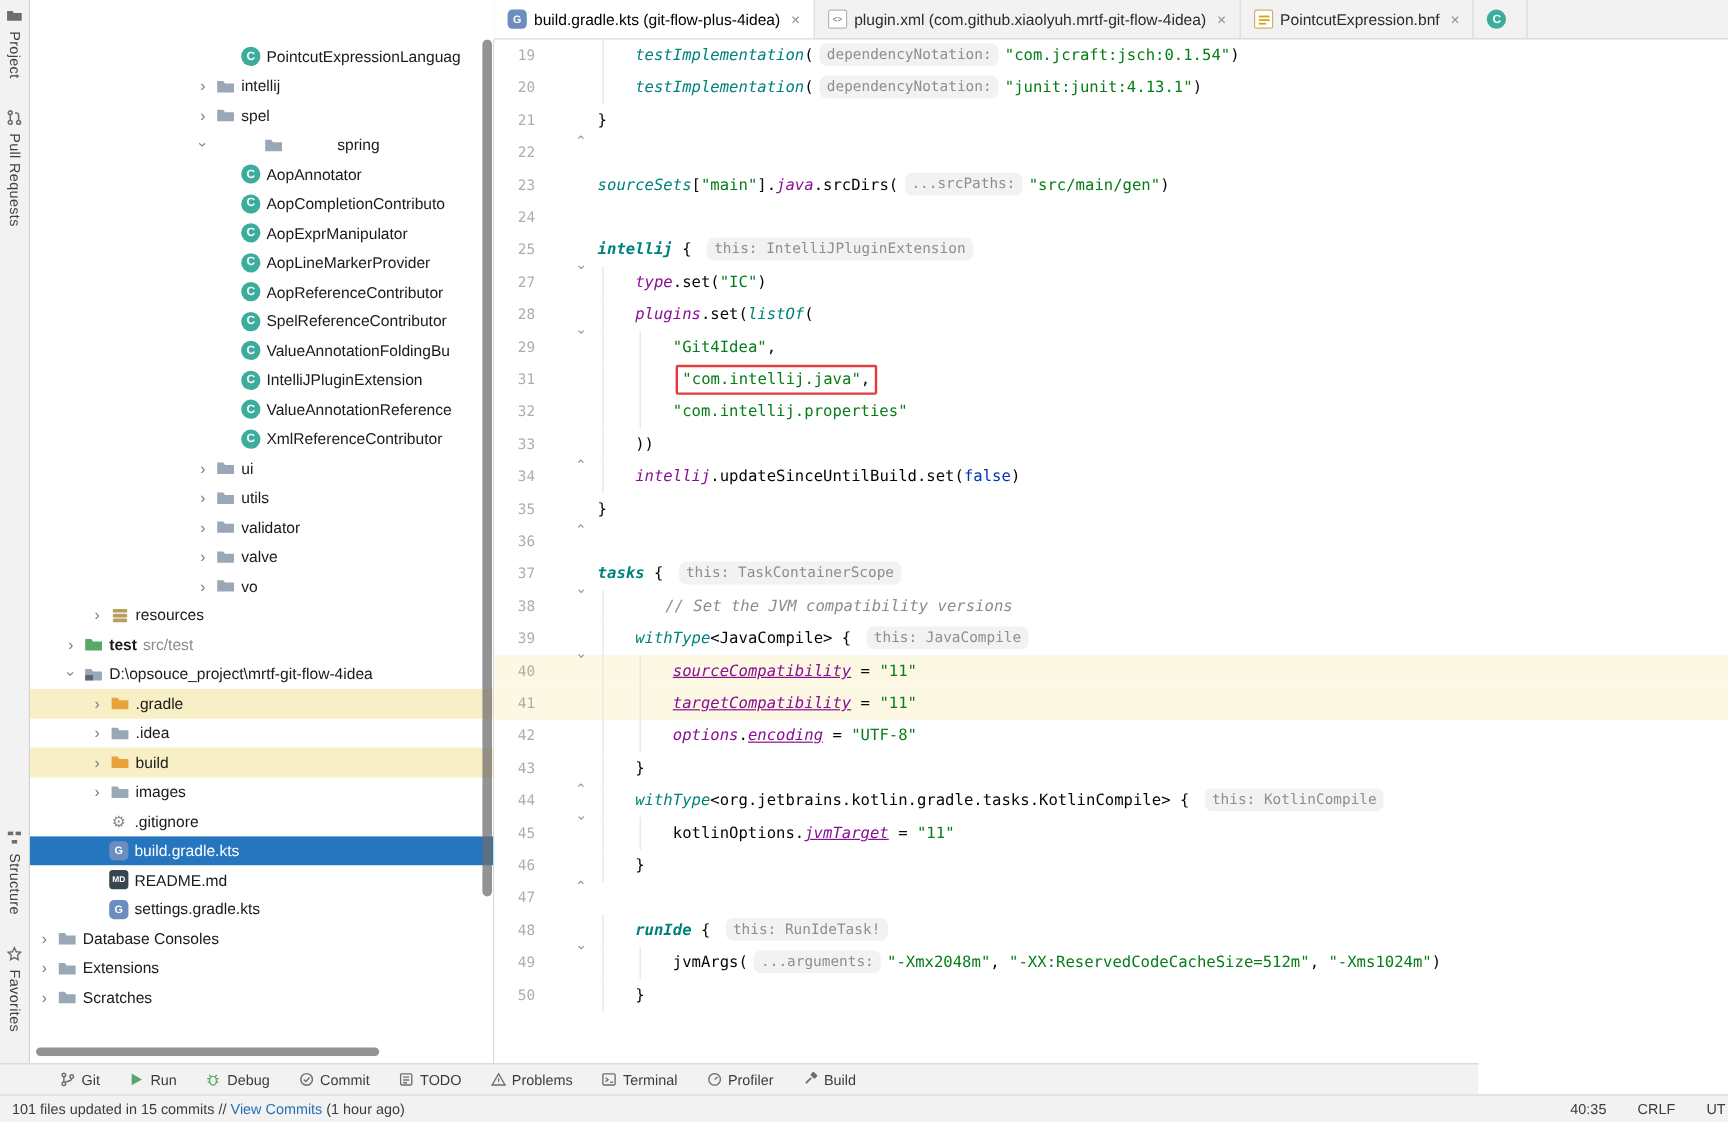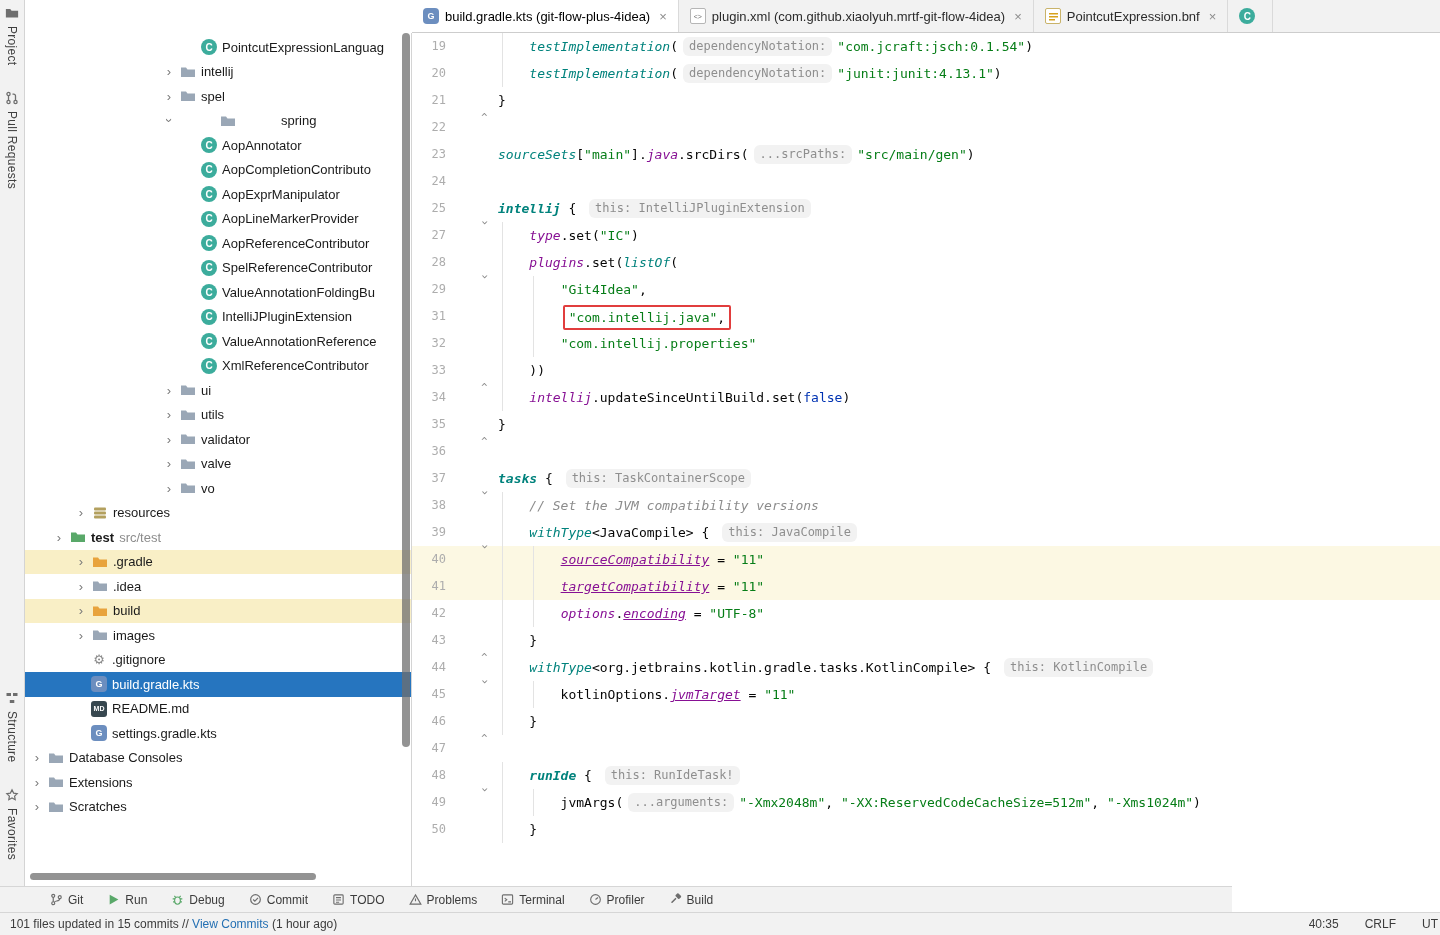--- a/index.html
+++ b/index.html
@@ -74,21 +74,21 @@
   .fm{position:absolute;right:8px;top:0;width:12px;height:27px;color:#8A8A8A;font-size:12px;line-height:27px;text-align:center;cursor:pointer;}
   .fm.d{transform:rotate(90deg);} .fm.u{transform:rotate(-90deg);}
   .codetxt{flex:1;position:relative;background-repeat:no-repeat;}
   .tk-p{color:#060606;}
   .tk-s{color:var(--string);}
   .tk-k{color:var(--keyword);}
   .tk-fn{color:var(--function);font-style:italic;}
   .tk-b{font-weight:bold;}
   .tk-pr{color:var(--property);font-style:italic;}
   .tk-u{text-decoration:underline;}
-  .tk-c{color:var(--comment);font-style:italic;}
+  .tk-c{color:var(--comment);font-style:italic;margin-left:25px;}
   .tk-h{display:inline-block;background:#F2F2F2;color:#8E8E8E;border-radius:6px;padding:0 6px;margin:0 5px;
     font-size:12px;line-height:19px;vertical-align:1px;font-style:normal;}
   .redbox{display:inline-block;border:2px solid var(--red-box);border-radius:2px;padding:0 4px;margin:0 2px;
     line-height:21px;vertical-align:middle;}
 
   
   #toolbar{position:absolute;left:0;top:886px;width:1232px;height:26px;background:#F2F2F2;border-top:1px solid #D6D6D6;
     box-sizing:border-box;display:flex;align-items:center;padding-left:38px;}
   .tb-item{display:flex;align-items:center;gap:5px;padding:0 12px;font-size:12px;color:#3C3C3C;cursor:pointer;height:100%;}
   .tb-item .tic{width:13px;height:13px;color:#6E6E6E;display:inline-flex;}
@@ -316,20 +316,30 @@
         </div>
         <div class="tree-row" style="padding-left: 24px;">
           <span class="chev"><span class="gl">›</span></span>
           <span class="ic ic-test">
             <svg viewBox="0 0 16 16">
               <path fill="currentColor" d="M1 3.5h5l1.5 2H15V13H1z"></path>
             </svg>
           </span>
           <span class="lbl bold">test</span>
           <span class="suffix">src/test</span>
+        </div>
+        <div class="tree-row" style="padding-left: 24px;">
+          <span class="chev open"><span class="gl">›</span></span>
+          <span class="ic ic-module">
+            <svg viewBox="0 0 16 16">
+              <path fill="#9AA7B6" d="M1 3.5h5l1.5 2H15V13H1z"></path>
+              <rect x="1" y="8.5" width="6.5" height="4.5" fill="#5C6670"></rect>
+            </svg>
+          </span>
+          <span class="lbl">D:\opsouce_project\mrtf-git-flow-4idea</span>
         </div>
         <div class="tree-row rowhl" style="padding-left: 46px;">
           <span class="chev"><span class="gl">›</span></span>
           <span class="ic ic-folder-ex">
             <svg viewBox="0 0 16 16">
               <path fill="currentColor" d="M1 3.5h5l1.5 2H15V13H1z"></path>
             </svg>
           </span>
           <span class="lbl">.gradle</span>
         </div>

